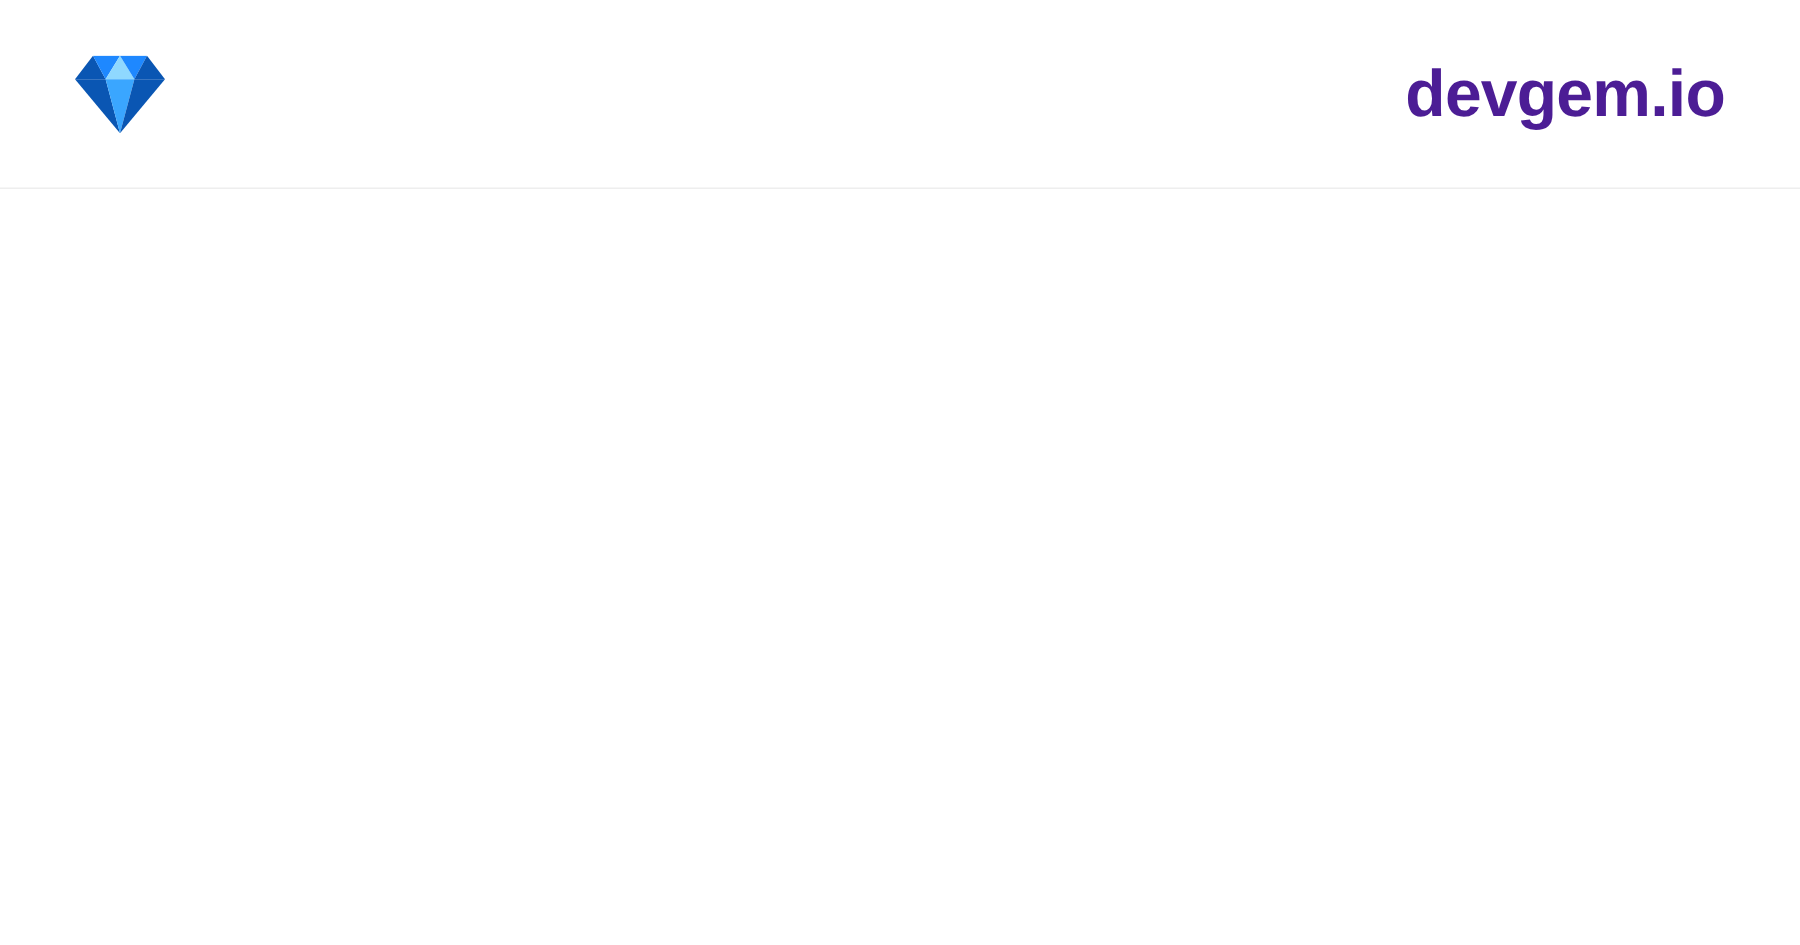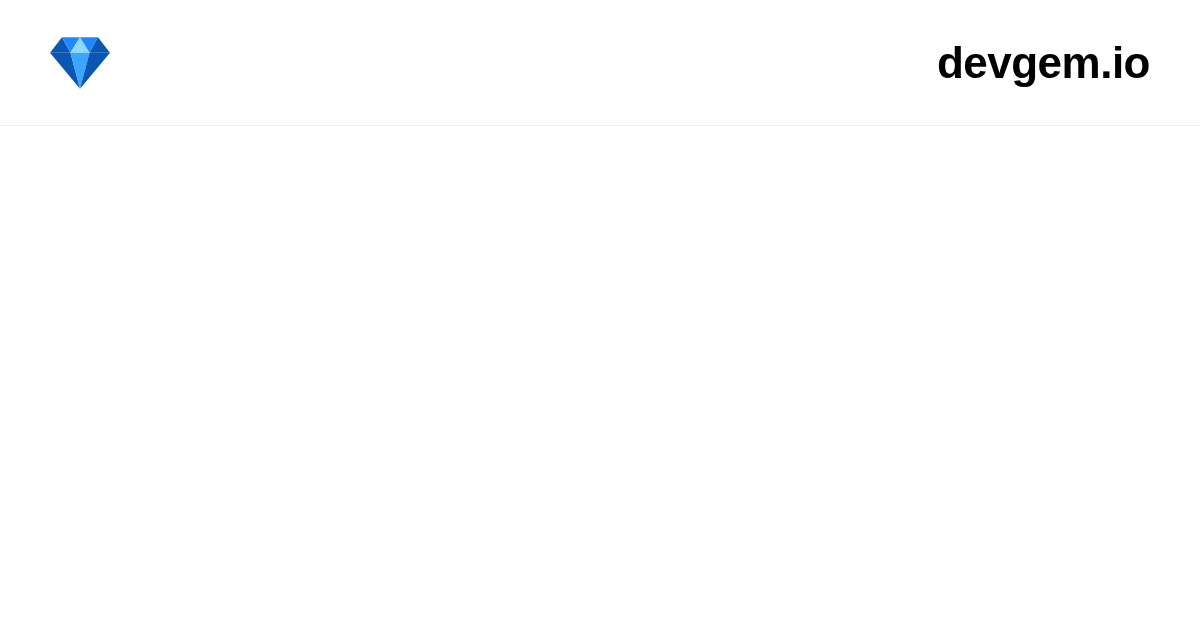--- a/index.html
+++ b/index.html
@@ -26,21 +26,21 @@
       align-items: center;
     }
     .logo-icon {
       width: 60px;
       height: 52px;
       display: block;
     }
     .brand {
       font-size: 44px;
       font-weight: 800;
-      color: #000000;
+      color: #4c1d95;
       letter-spacing: -0.5px;
     }
     .content {
       padding: 40px 50px;
     }
   </style>
 </head>
 <body>
 
 <div class="header">

